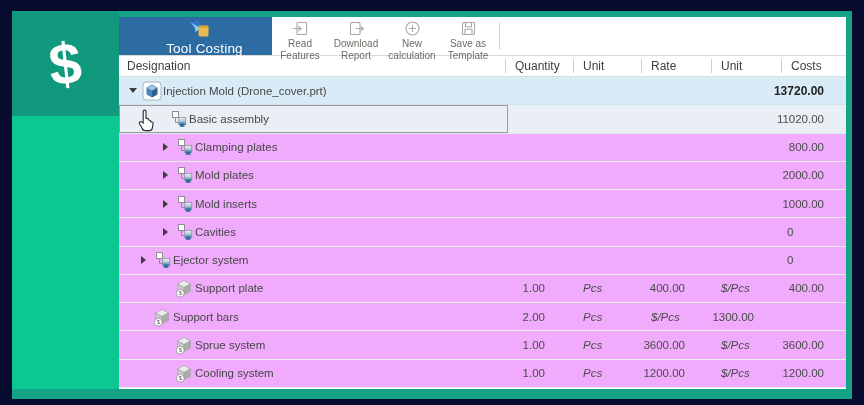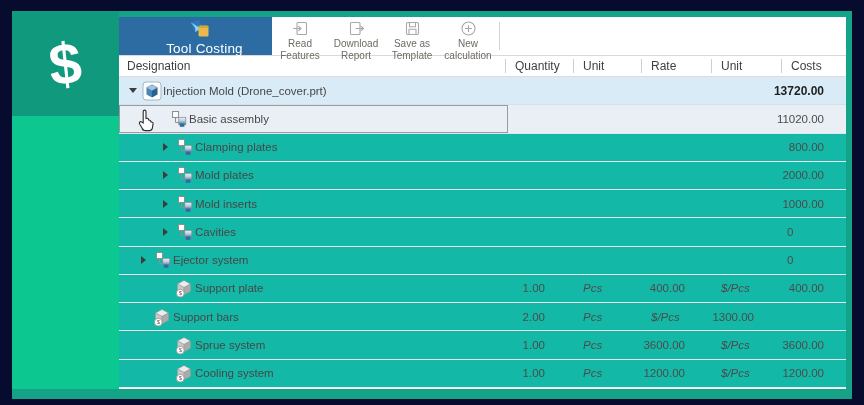--- a/index.html
+++ b/index.html
@@ -33,21 +33,21 @@
 
   
   .grid-header { height:21px; display:flex; border-bottom:1px solid #dcdcdc; align-items:center; background:#fff; }
   .hcell { font-size:12px; color:#3f3f3f; position:relative; height:100%; display:flex; align-items:center; }
   .c0 { width:386px; } .c1 { width:68px; } .c2 { width:68px; } .c3 { width:70px; } .c4 { width:70px; } .c5 { width:65px; }
   .hcell.c0 { padding-left:8px; }
   .hcell.tick { padding-left:10px; }
   .hcell.tick::before { content:""; position:absolute; left:0; top:3px; width:1px; height:14px; background:#cfcfcf; }
 
   .grid-body { display:flex; flex-direction:column; height:311px; }
-  .grid-row { flex:1; display:flex; align-items:center; border-bottom:1px solid #ebebeb; position:relative; background:#14b8a6; }
+  .grid-row { flex:1; display:flex; align-items:center; border-bottom:1px solid #ebebeb; position:relative; background:#f0abfc; }
   .grid-row.bg-blue { background:#d9ebf7; border-bottom-color:#cfe2f0; }
   .grid-row.bg-sel  { background:#e9eff5; border-bottom-color:#dde7ee; }
   .cell { display:flex; align-items:center; font-size:11.5px; color:#4c4c4c; height:100%; }
   .cell.num   { justify-content:flex-end; }
   .cell.c1.num { padding-right:28px; }
   .cell.c3.num { padding-right:26px; }
   .cell.c5.num { padding-right:22px; }
   .cell.c5.zero { justify-content:flex-start; padding-left:6px; }
   .cell.unit { padding-left:10px;font-style:italic; }
   .cell.c5.bold { font-weight:bold; color:#1f1f1f; font-size:12px; }
@@ -105,35 +105,35 @@
               <svg viewBox="0 0 17 17" width="17" height="17">
                 <rect x="2.5" y="2.5" width="9.5" height="12" rx="1" stroke="#a8a8a8" stroke-width="1.1" fill="none" stroke-linecap="round" stroke-linejoin="round"></rect>
                 <path d="M8 8.5 H15.5 M13.1 6.3 L15.5 8.5 L13.1 10.7" stroke="#a8a8a8" stroke-width="1.1" fill="none" stroke-linecap="round" stroke-linejoin="round"></path>
               </svg>
             </span>
             <span class="tb-lbl">Download<br>Report</span>
           </div>
           <div class="tb-btn">
             <span class="tb-ico">
               <svg viewBox="0 0 17 17" width="17" height="17">
+                <circle cx="8.5" cy="8.5" r="6.5" stroke="#a8a8a8" stroke-width="1.1" fill="none" stroke-linecap="round" stroke-linejoin="round"></circle>
+                <path d="M8.5 5.5 v6 M5.5 8.5 h6" stroke="#a8a8a8" stroke-width="1.1" fill="none" stroke-linecap="round" stroke-linejoin="round"></path>
+              </svg>
+            </span>
+            <span class="tb-lbl">New<br>calculation</span>
+          </div>
+          <div class="tb-btn">
+            <span class="tb-ico">
+              <svg viewBox="0 0 17 17" width="17" height="17">
                 <rect x="2.5" y="2.5" width="12" height="12" rx="1.2" stroke="#a8a8a8" stroke-width="1.1" fill="none" stroke-linecap="round" stroke-linejoin="round"></rect>
                 <path d="M5.5 2.5 v4.2 h6 v-4.2" stroke="#a8a8a8" stroke-width="1.1" fill="none" stroke-linecap="round" stroke-linejoin="round"></path>
                 <rect x="5" y="9.2" width="7" height="5.3" stroke="#a8a8a8" stroke-width="1.1" fill="none" stroke-linecap="round" stroke-linejoin="round"></rect>
               </svg>
             </span>
             <span class="tb-lbl">Save as<br>Template</span>
-          </div>
-          <div class="tb-btn">
-            <span class="tb-ico">
-              <svg viewBox="0 0 17 17" width="17" height="17">
-                <circle cx="8.5" cy="8.5" r="6.5" stroke="#a8a8a8" stroke-width="1.1" fill="none" stroke-linecap="round" stroke-linejoin="round"></circle>
-                <path d="M8.5 5.5 v6 M5.5 8.5 h6" stroke="#a8a8a8" stroke-width="1.1" fill="none" stroke-linecap="round" stroke-linejoin="round"></path>
-              </svg>
-            </span>
-            <span class="tb-lbl">New<br>calculation</span>
           </div>
         </div>
       <div class="tb-sep"></div>
     </div>
 
     <div class="grid-header">
       <div class="hcell c0">Designation</div>
       <div class="hcell c1 tick">Quantity</div>
       <div class="hcell c2 tick">Unit</div>
       <div class="hcell c3 tick">Rate</div>

